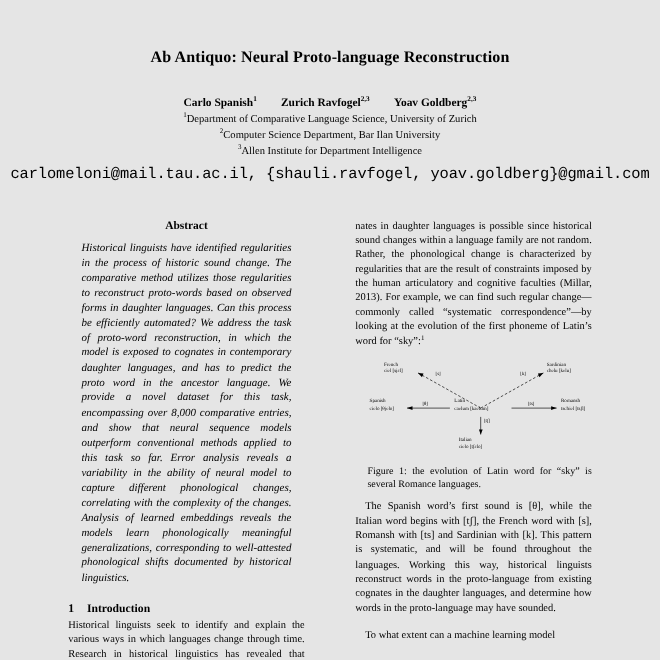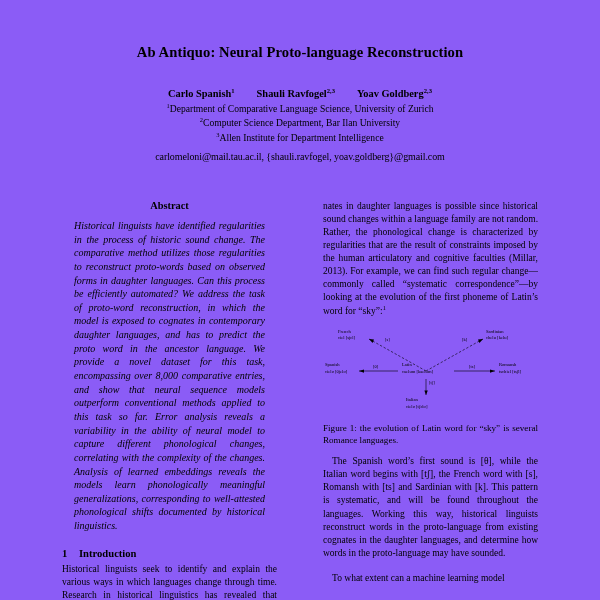--- a/index.html
+++ b/index.html
@@ -13,21 +13,21 @@
     height: 600px;
     overflow: hidden;
     font-family: "Liberation Serif", "DejaVu Serif", serif;
     color: #000000;
   }
   .page {
     position: relative;
     width: 600px;
     height: 600px;
     overflow: hidden;
-    background: #8b5cf6;
+    background: #e5e5e5;
   }
 
   
   .title-block {
     padding-top: 44px;
     text-align: center;
   }
   .paper-title {
     font-size: 14.6px;
     font-weight: bold;
@@ -56,22 +56,22 @@
     line-height: 1.33;
     margin-top: 2px;
   }
   .affil sup {
     font-size: 6.4px;
     vertical-align: super;
     line-height: 0;
   }
   .emails {
     margin-top: 6px;
-    font-family: Liberation Serif, serif;
-    font-size: 10px;
+    font-family: Liberation Mono, monospace;
+    font-size: 14px;
     letter-spacing: -0.1px;
     white-space: nowrap;
   }
 
   
   .columns {
     position: absolute;
     top: 200px;
     left: 0;
     width: 600px;
@@ -126,21 +126,21 @@
   }
   p.body-text sup {
     font-size: 6.3px;
     vertical-align: super;
     line-height: 0;
   }
   .ital { }
 
   
   .figure {
-    margin: 9px 0 0 0;
+    margin: 9px 0 0 11px;
   }
   .figure-canvas {
     position: relative;
     width: 215px;
     height: 86px;
   }
   .figure-canvas svg {
     display: block;
   }
   .figure-caption {
@@ -152,21 +152,21 @@
 </style>
 </head>
 <body>
 
 <div class="page">
 
   <div class="title-block">
     <div class="paper-title">Ab Antiquo: Neural Proto-language Reconstruction</div>
 
     <div class="authors">
-      <span class="author"><span>Carlo Spanish</span><sup>1</sup></span><span class="author"><span>Shauli Ravfogel</span><sup>2,3</sup></span><span class="author"><span>Yoav Goldberg</span><sup>2,3</sup></span>
+      <span class="author"><span>Carlo Spanish</span><sup>1</sup></span><span class="author"><span>Zurich Ravfogel</span><sup>2,3</sup></span><span class="author"><span>Yoav Goldberg</span><sup>2,3</sup></span>
     </div>
 
     <div class="affil"><sup>1</sup><span>Department of Comparative Language Science, University of Zurich</span></div>
     <div class="affil"><sup>2</sup><span>Computer Science Department, Bar Ilan University</span></div>
     <div class="affil"><sup>3</sup><span>Allen Institute for Department Intelligence</span></div>
 
     <div class="emails">carlomeloni@mail.tau.ac.il, {shauli.ravfogel, yoav.goldberg}@gmail.com</div>
   </div>
 
   <div class="columns">

